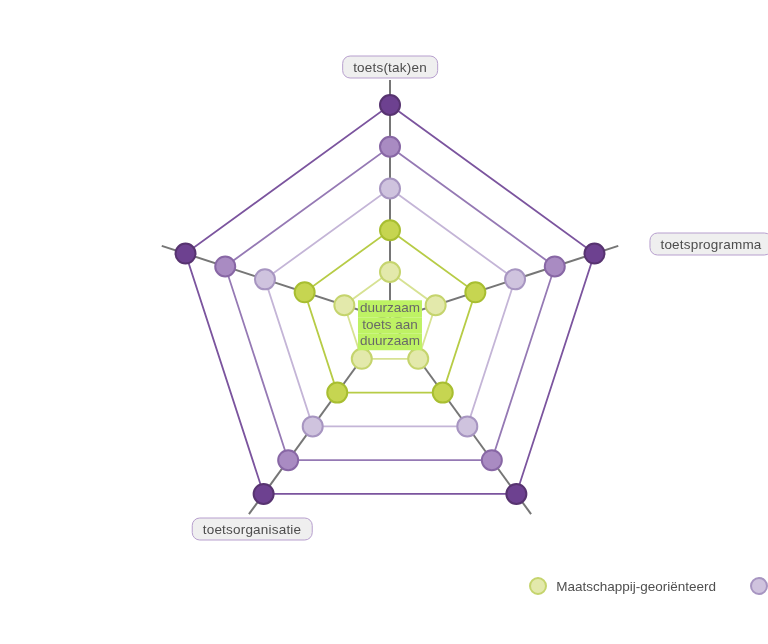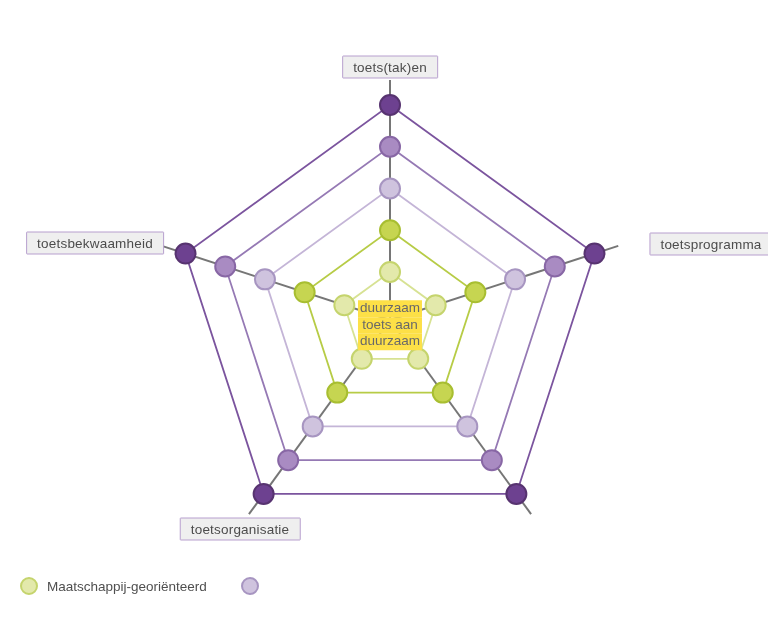--- a/index.html
+++ b/index.html
@@ -5,40 +5,40 @@
   html,body{margin:0;padding:0}
   body{
     width:768px;height:644px;background:#ffffff;position:relative;overflow:hidden;
     font-family:"Liberation Sans", sans-serif;
   }
   .stage{position:absolute;inset:0}
   #radar-svg{position:absolute;left:0;top:0}
 
   .axis-label{
     position:absolute;transform:translate(-50%,-50%);
-    background:#efefef;border:1.6px solid #b79fce;border-radius:1px;
+    background:#efefef;border:1.6px solid #b79fce;border-radius:8px;
     padding:3px 10px;font-size:13.5px;color:#4c4c4c;white-space:nowrap;
     letter-spacing:.2px;
   }
   .lbl-top{left:390px;top:67px}
   .lbl-right{left:711px;top:244px}
   .lbl-bottom-right{left:529px;top:529px}
-  .lbl-bottom-left{left:240px;top:529px}
+  .lbl-bottom-left{left:252px;top:529px}
   .lbl-left{left:95px;top:243px}
 
   .center-label{
     position:absolute;left:390px;top:325px;transform:translate(-50%,-50%);
     text-align:center;font-size:13.5px;line-height:16.5px;color:#686868;
   }
-  .cl-line{display:block;background:#fde047;padding:0 2px}
+  .cl-line{display:block;background:#bef264;padding:0 2px}
 
   .legend{
     position:absolute;left:0;right:0;top:577px;
-    display:flex;flex-direction:column;align-items:flex-start;gap:8px;
-    font-size:13.5px;color:#4f4f4f;padding-left:20px;
+    display:flex;flex-direction:column;align-items:flex-end;gap:8px;
+    font-size:13.5px;color:#4f4f4f;
   }
   .legend-row{display:flex;align-items:center;gap:34px}
   .legend-row.row2{gap:52px}
   .legend-item{display:flex;align-items:center;gap:9px}
   .legend-dot{width:14px;height:14px;border-radius:50%;border:2px solid transparent;display:inline-block;flex:none}
 </style>
 </head>
 <body>
 
 <div class="stage">
@@ -77,21 +77,20 @@
       <circle cx="390" cy="105" r="10" fill="#6d4190" stroke="#573370" stroke-width="2"></circle>
       <circle cx="594.477151003458" cy="253.56134620938633" r="10" fill="#6d4190" stroke="#573370" stroke-width="2"></circle>
       <circle cx="516.3738292428817" cy="493.93865379061367" r="10" fill="#6d4190" stroke="#573370" stroke-width="2"></circle>
       <circle cx="263.6261707571183" cy="493.93865379061367" r="10" fill="#6d4190" stroke="#573370" stroke-width="2"></circle>
       <circle cx="185.522848996542" cy="253.56134620938624" r="10" fill="#6d4190" stroke="#573370" stroke-width="2"></circle>
     </svg>
 
   <div class="axis-label lbl-top">toets(tak)en</div>
   <div class="axis-label lbl-right">toetsprogramma</div>
   <div class="axis-label lbl-bottom-left">toetsorganisatie</div>
-  <div class="axis-label lbl-left">toetsbekwaamheid</div>
 
   <div class="center-label">
     <span class="cl-line">duurzaam</span>
     <span class="cl-line">toets aan</span>
     <span class="cl-line">duurzaam</span>
   </div>
 
   <div class="legend">
     <div class="legend-row row1">
       <div class="legend-item">

